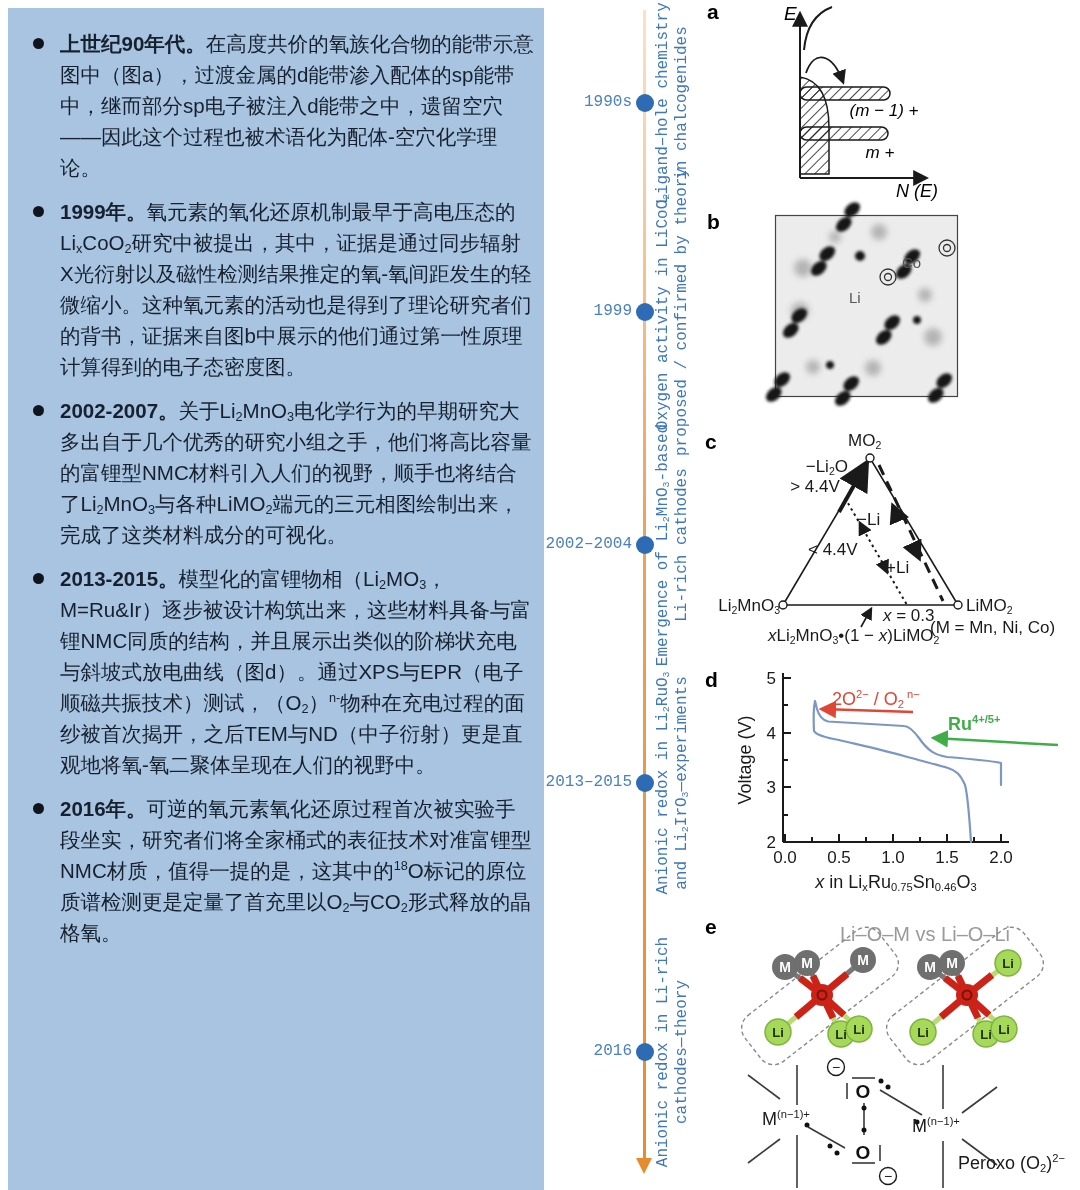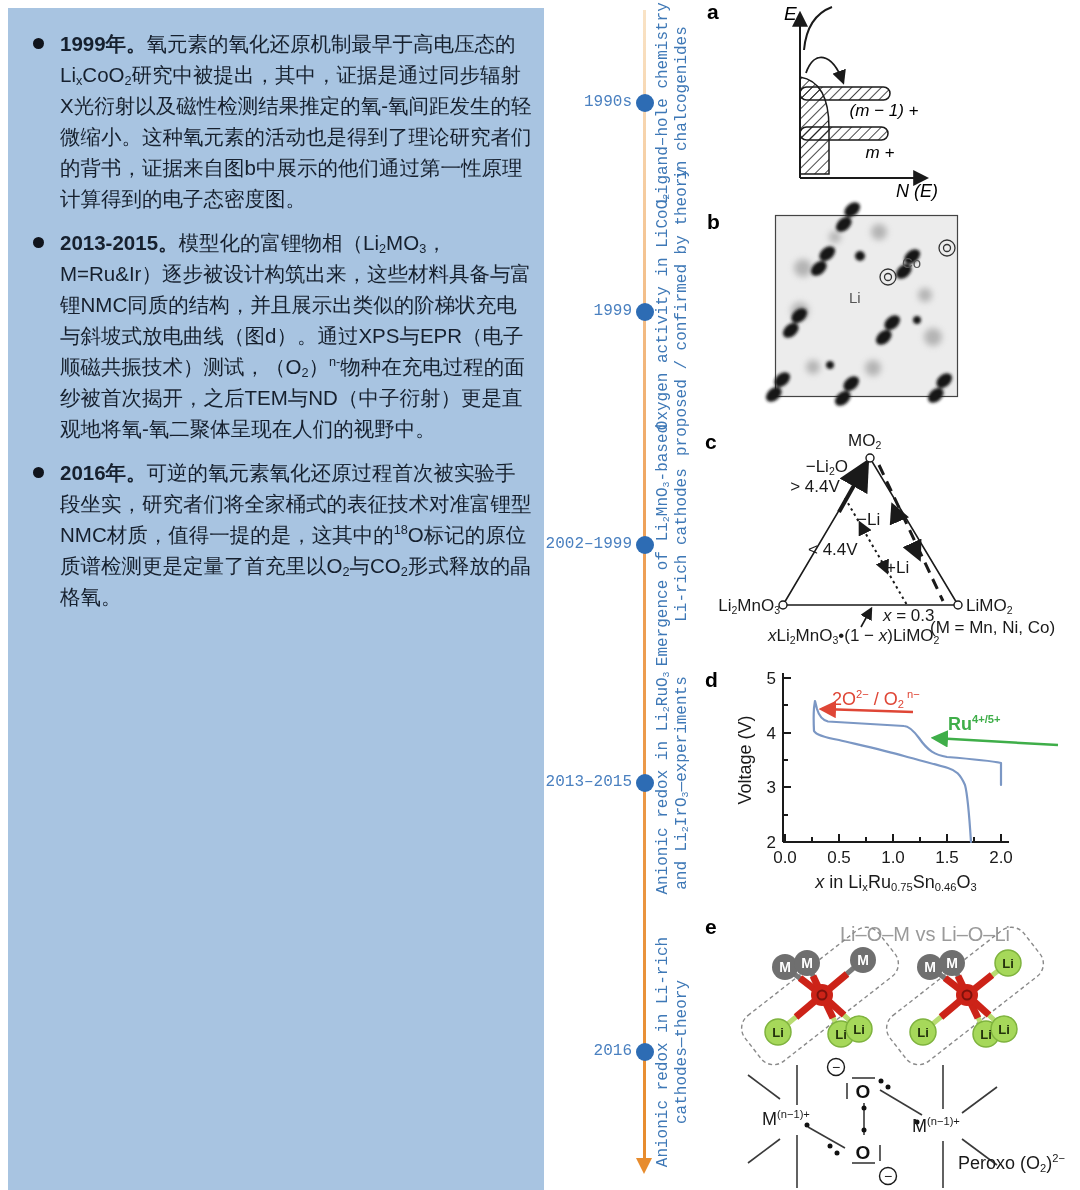--- a/index.html
+++ b/index.html
@@ -65,21 +65,29 @@
 </style>
 </head>
 <body>
 
 <div id="page">
 
   <div class="left-panel">
     <ul>
       <li class="bullet">
           <span class="dot"></span>
+          <span class="btext"><b class="bdate">上世纪90年代。</b><span>在高度共价的氧族化合物的能带示意图中（图a），过渡金属的d能带渗入配体的sp能带中，继而部分sp电子被注入d能带之中，遗留空穴——因此这个过程也被术语化为配体-空穴化学理论。</span></span>
+        </li>
+      <li class="bullet">
+          <span class="dot"></span>
           <span class="btext"><b class="bdate">1999年。</b><span>氧元素的氧化还原机制最早于高电压态的Li<sub>x</sub>CoO<sub>2</sub>研究中被提出，其中，证据是通过同步辐射X光衍射以及磁性检测结果推定的氧-氧间距发生的轻微缩小。这种氧元素的活动也是得到了理论研究者们的背书，证据来自图b中展示的他们通过第一性原理计算得到的电子态密度图。</span></span>
+        </li>
+      <li class="bullet">
+          <span class="dot"></span>
+          <span class="btext"><b class="bdate">2002-2007。</b><span>关于Li<sub>2</sub>MnO<sub>3</sub>电化学行为的早期研究大多出自于几个优秀的研究小组之手，他们将高比容量的富锂型NMC材料引入人们的视野，顺手也将结合了Li<sub>2</sub>MnO<sub>3</sub>与各种LiMO<sub>2</sub>端元的三元相图绘制出来，完成了这类材料成分的可视化。</span></span>
         </li>
       <li class="bullet">
           <span class="dot"></span>
           <span class="btext"><b class="bdate">2013-2015。</b><span>模型化的富锂物相（Li<sub>2</sub>MO<sub>3</sub>，M=Ru&amp;Ir）逐步被设计构筑出来，这些材料具备与富锂NMC同质的结构，并且展示出类似的阶梯状充电与斜坡式放电曲线（图d）。通过XPS与EPR（电子顺磁共振技术）测试，（O<sub>2</sub>）<sup>n-</sup>物种在充电过程的面纱被首次揭开，之后TEM与ND（中子衍射）更是直观地将氧-氧二聚体呈现在人们的视野中。</span></span>
         </li>
       <li class="bullet">
           <span class="dot"></span>
           <span class="btext"><b class="bdate">2016年。</b><span>可逆的氧元素氧化还原过程首次被实验手段坐实，研究者们将全家桶式的表征技术对准富锂型NMC材质，值得一提的是，这其中的<sup>18</sup>O标记的原位质谱检测更是定量了首充里以O<sub>2</sub>与CO<sub>2</sub>形式释放的晶格氧。</span></span>
         </li>
     </ul>
@@ -93,21 +101,21 @@
       <span class="tl-date">1990s</span>
       <span class="tl-dot"></span>
       <div class="tl-label">Ligand–hole chemistry<br>in chalcogenides</div>
     </div>
     <div class="tl-event" style="top:312px">
       <span class="tl-date">1999</span>
       <span class="tl-dot"></span>
       <div class="tl-label">Oxygen activity in LiCoO<sub>2</sub><br>proposed / confirmed by theory</div>
     </div>
     <div class="tl-event" style="top:545px">
-      <span class="tl-date">2002–1999</span>
+      <span class="tl-date">2002–2004</span>
       <span class="tl-dot"></span>
       <div class="tl-label">Emergence of Li<sub>2</sub>MnO<sub>3</sub>-based<br>Li-rich cathodes</div>
     </div>
     <div class="tl-event" style="top:783px">
       <span class="tl-date">2013–2015</span>
       <span class="tl-dot"></span>
       <div class="tl-label">Anionic redox in Li<sub>2</sub>RuO<sub>3</sub><br>and Li<sub>2</sub>IrO<sub>3</sub>—experiments</div>
     </div>
     <div class="tl-event" style="top:1052px">
       <span class="tl-date">2016</span>

